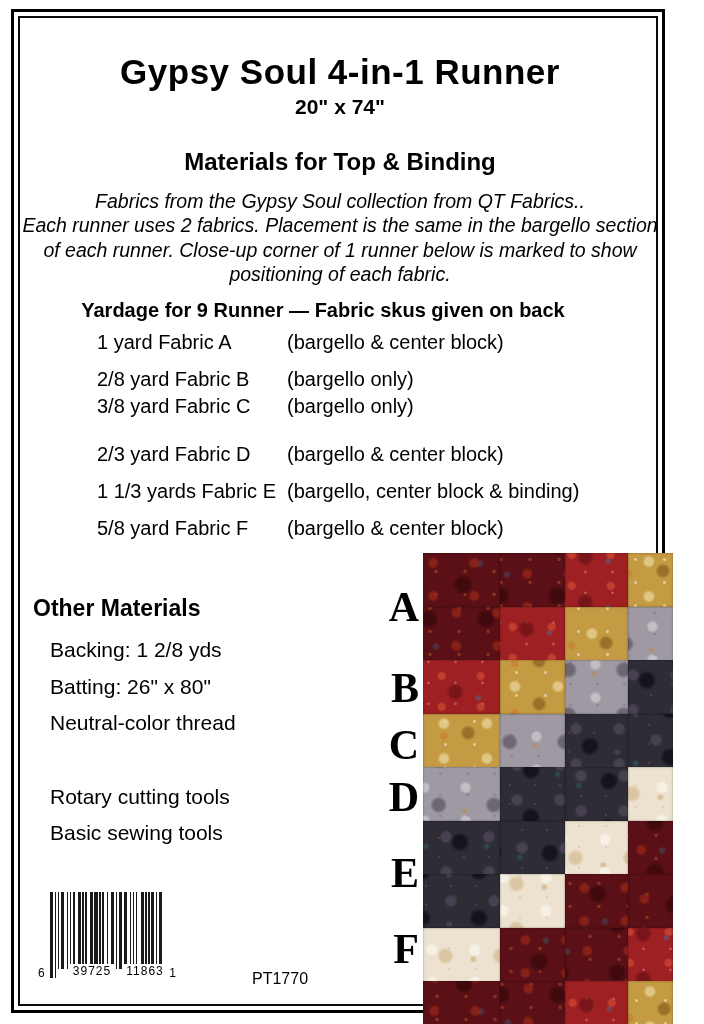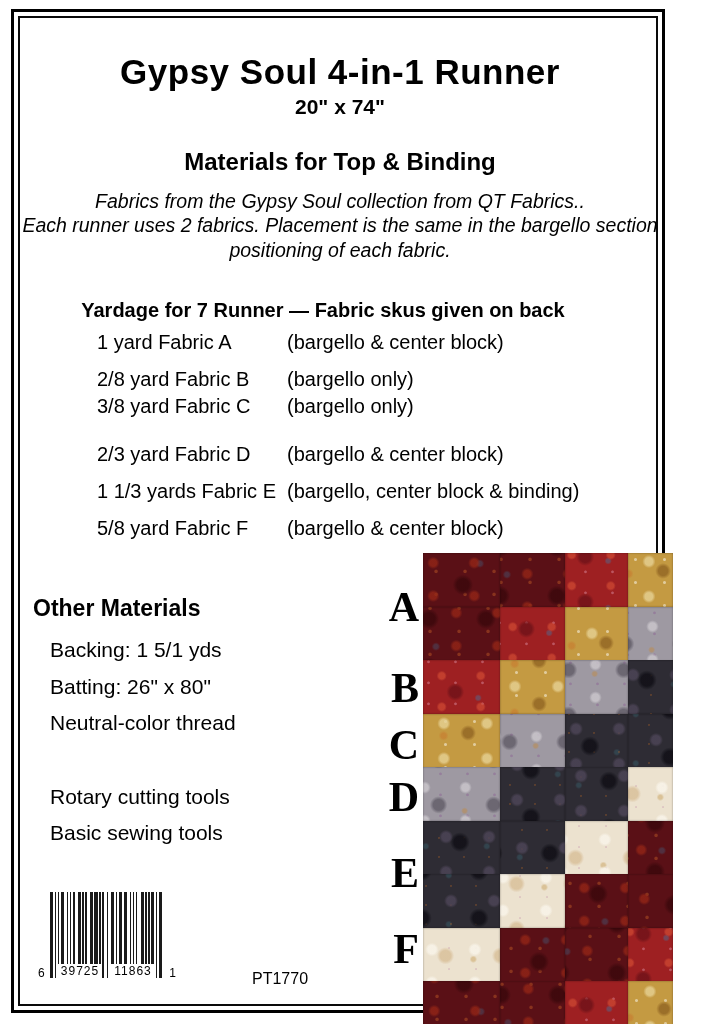--- a/index.html
+++ b/index.html
@@ -71,43 +71,44 @@
   .fb-F{background-image:
     radial-gradient(circle at 30% 32%,rgba(248,243,232,.9) 0 11%,transparent 18%),
     radial-gradient(circle at 70% 64%,rgba(217,192,154,.85) 0 11%,transparent 18%),
     radial-gradient(circle at 52% 86%,rgba(202,160,176,.4) 0 3%,transparent 6%),
     radial-gradient(circle at 18% 74%,rgba(184,134,46,.35) 0 3%,transparent 6%);
     background-size:43px 33px,55px 45px,27px 21px,63px 49px;}
   
   .barcode{position:absolute;left:50px;top:892px;width:114px;height:92px;z-index:2;}
   .bc-bar{position:absolute;top:0;background:#1a1a1a;}
   .bc-num{position:absolute;font-size:12px;line-height:14px;font-family:"Liberation Sans",sans-serif;}
-  .bc-group{top:72px;height:16px;background:#fff;text-align:center;z-index:3;letter-spacing:1px;}
+  .bc-group{top:72px;height:16px;background:#fff;text-align:center;z-index:3;letter-spacing:1px;margin-left:12px;}
   .bc-side{top:74px;}
   .pattern-number{position:absolute;left:232px;top:970px;font-size:16px;z-index:2;}
 </style>
 </head>
 <body>
 
 <div class="frame-outer">
   <div class="frame-inner"></div>
 </div>
 
 <div class="content">
   <div class="title">Gypsy Soul 4-in-1 Runner</div>
   <div class="subtitle">20" x 74"</div>
   <div class="mat-heading">Materials for Top &amp; Binding</div>
 
   <div class="intro">
     <div>Fabrics from the Gypsy Soul collection from QT Fabrics..</div>
     <div>Each runner uses 2 fabrics. Placement is the same in the bargello section</div>
+    <div>of each runner. Close-up corner of 1 runner below is marked to show</div>
     <div>positioning of each fabric.</div>
   </div>
 
-  <div class="yardage-heading">Yardage for 7 Runner — Fabric skus given on back</div>
+  <div class="yardage-heading">Yardage for 9 Runner — Fabric skus given on back</div>
 
   <div class="yrow" style="top:331px">
     <span>1 yard Fabric A</span>
     <span class="use">(bargello &amp; center block)</span>
   </div>
   <div class="yrow" style="top:368px">
     <span>2/8 yard Fabric B</span>
     <span class="use">(bargello only)</span>
   </div>
   <div class="yrow" style="top:395px">
@@ -121,21 +122,21 @@
   <div class="yrow" style="top:480px">
     <span>1 1/3 yards Fabric E</span>
     <span class="use">(bargello, center block &amp; binding)</span>
   </div>
   <div class="yrow" style="top:517px">
     <span>5/8 yard Fabric F</span>
     <span class="use">(bargello &amp; center block)</span>
   </div>
 
   <div class="om-heading">Other Materials</div>
-  <div class="om-item" style="top:638px">Backing: 1 5/1 yds</div>
+  <div class="om-item" style="top:638px">Backing: 1 2/8 yds</div>
   <div class="om-item" style="top:675px">Batting: 26" x 80"</div>
   <div class="om-item" style="top:711px">Neutral-color thread</div>
   <div class="om-item" style="top:821px">Basic sewing tools</div>
   <div class="om-item" style="top:785px">Rotary cutting tools</div>
 
   <div class="pattern-number">PT1770</div>
 </div>
 
 <div>
     <div class="flabel" style="top: 586px;">A</div>

